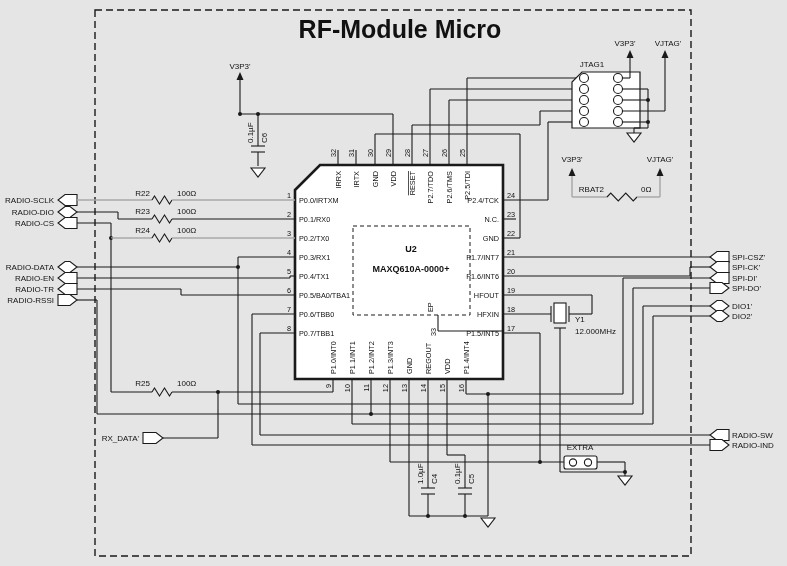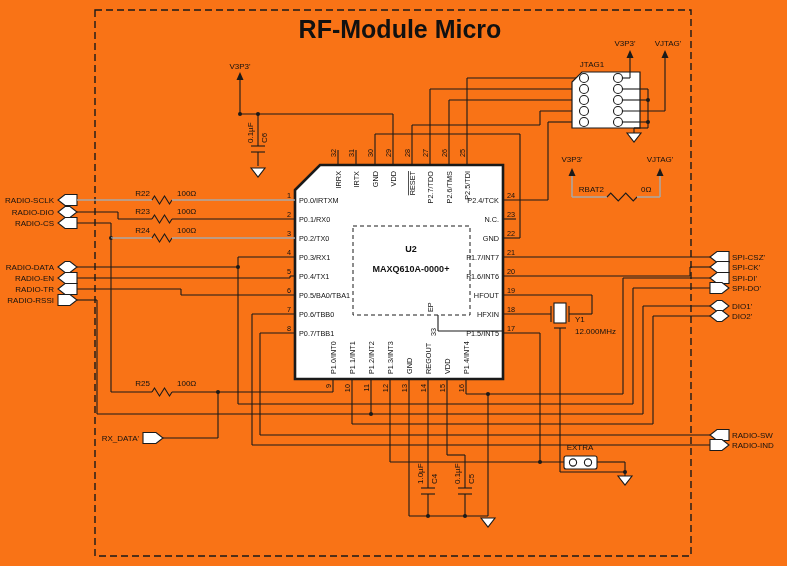--- a/index.html
+++ b/index.html
@@ -1,16 +1,16 @@
 <!DOCTYPE html>
 <html><head>
 <meta charset="utf-8">
 <style>
   html,body{margin:0;padding:0;background:#fff;}
-  .page{width:787px;height:566px;position:relative;font-family:"Liberation Sans",sans-serif;background:#f97316;}
+  .page{width:787px;height:566px;position:relative;font-family:"Liberation Sans",sans-serif;background:#e5e5e5;}
   svg text{font-family:"Liberation Sans",sans-serif;fill:#111;}
   .title{font-weight:bold;font-size:25px;}
   .pinname{font-size:7.3px;}
   .pinnum{font-size:7.3px;}
   .portlbl{font-size:8px;}
   .refdes{font-size:8px;}
   .big{font-size:9px;font-weight:bold;}
   .plbl{font-size:8px;}
   .overline{text-decoration:overline;}
 </style>

